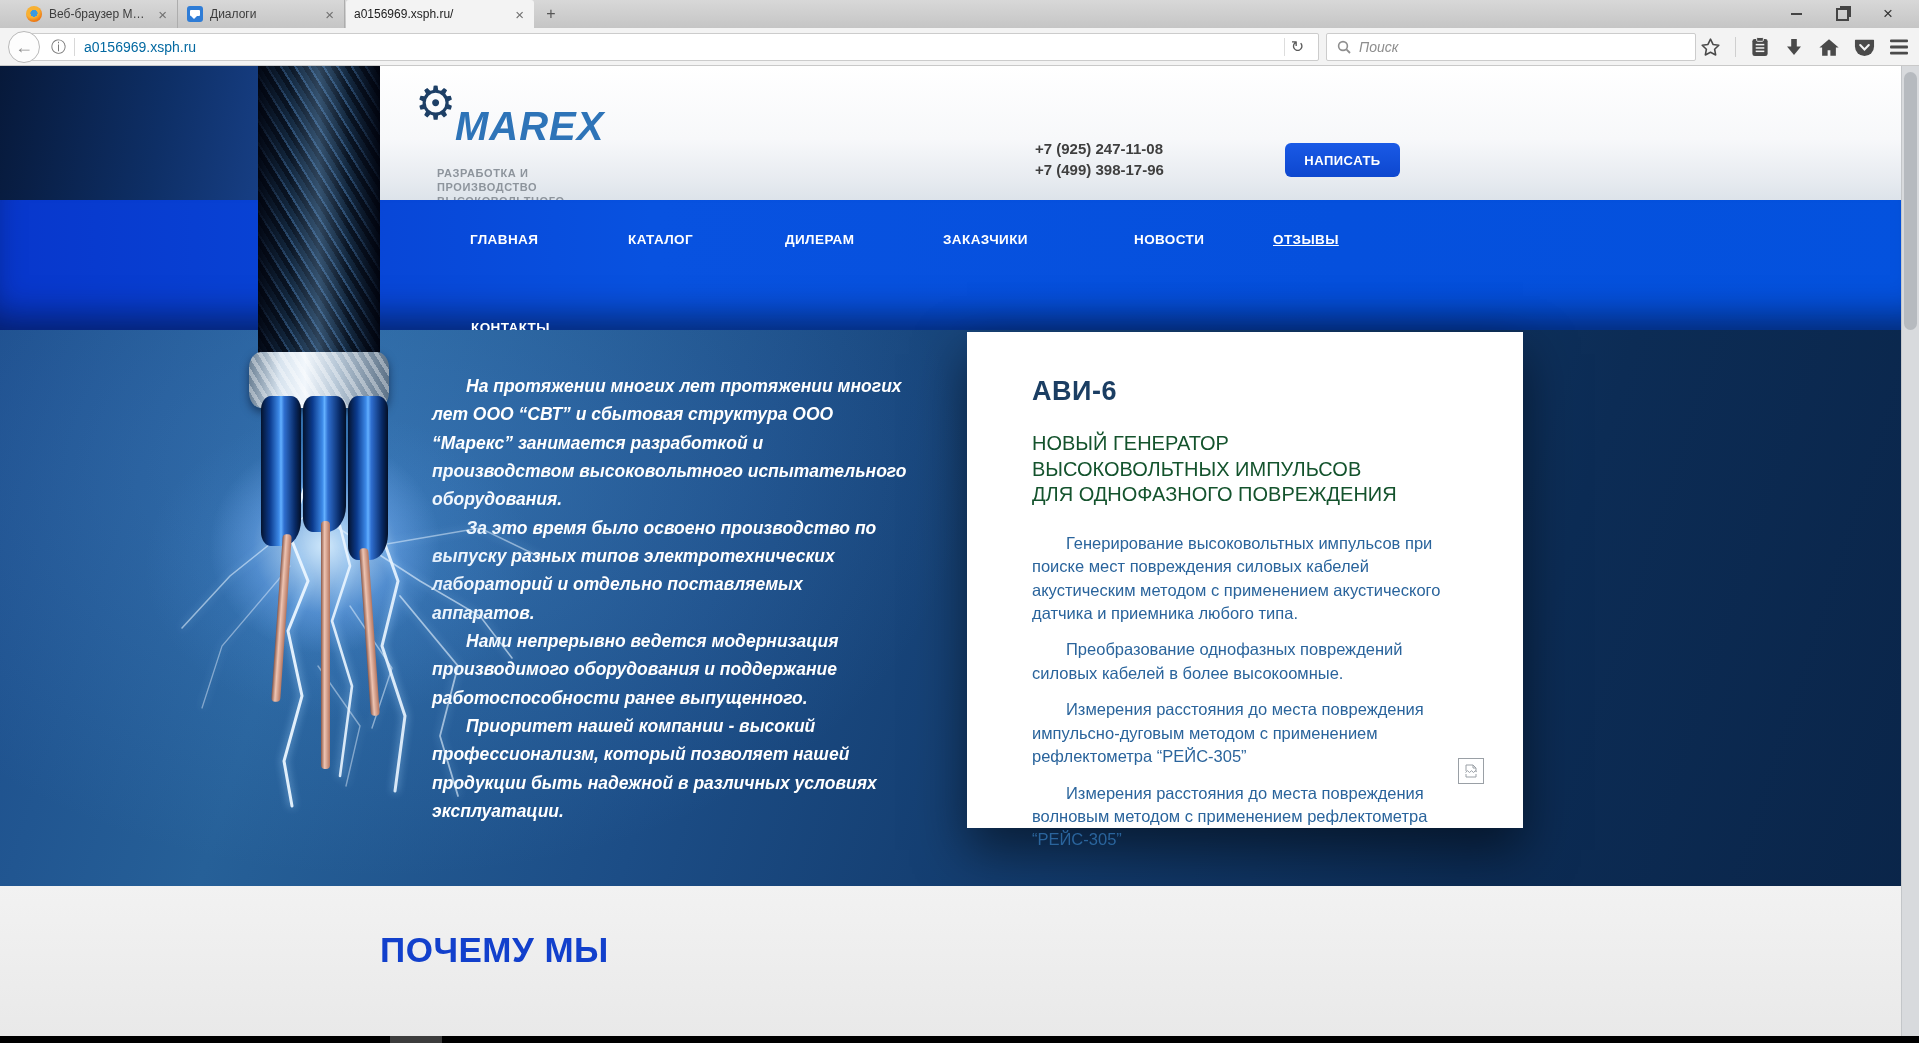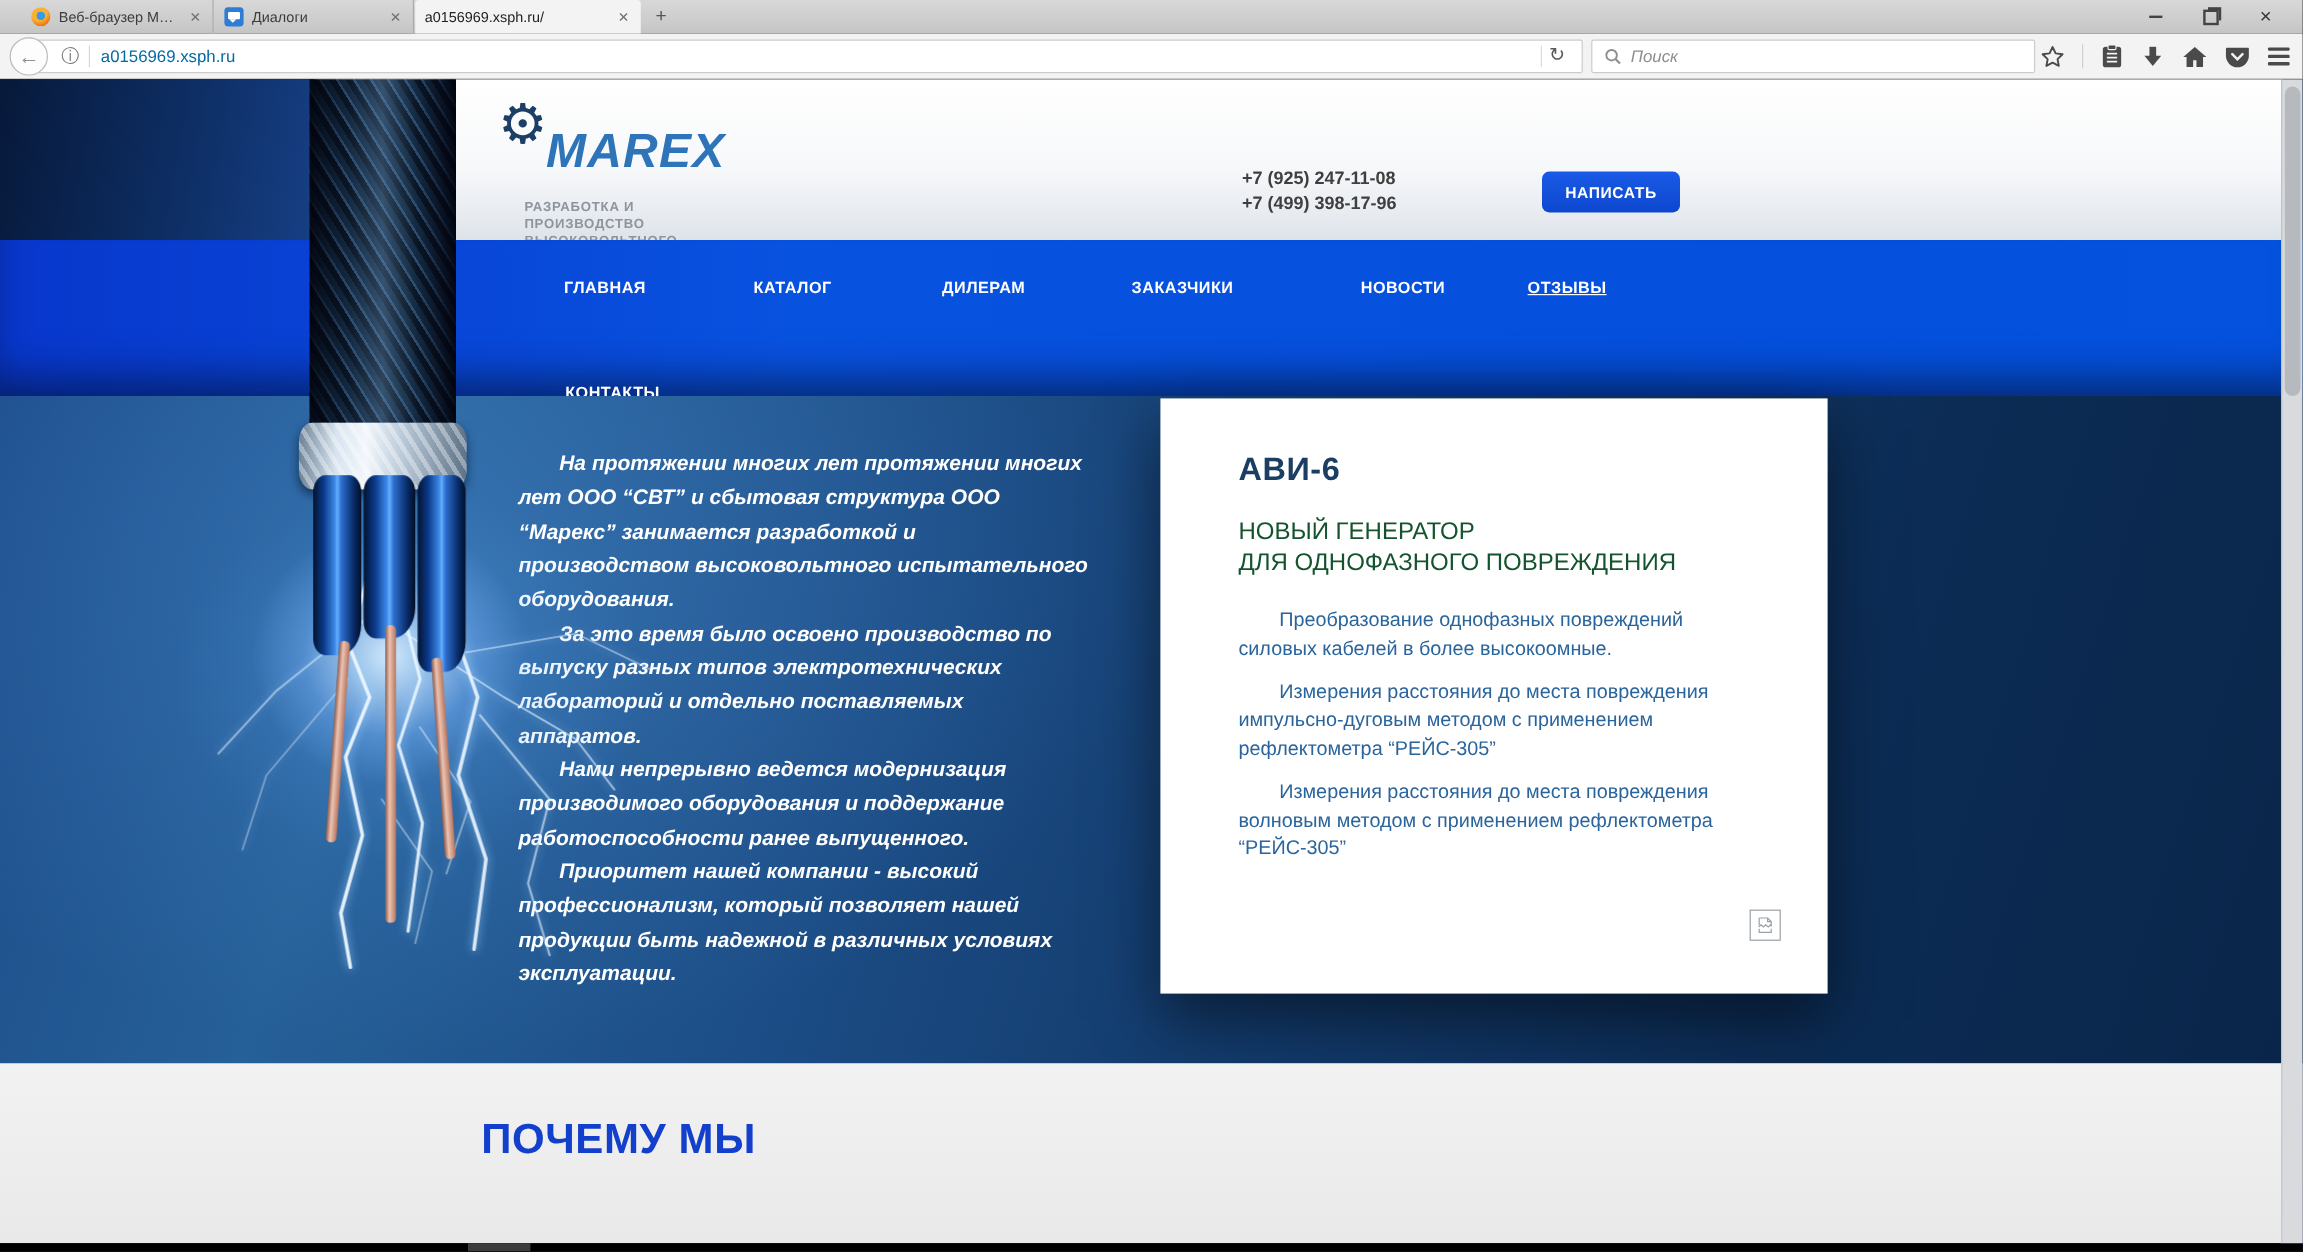--- a/index.html
+++ b/index.html
@@ -122,21 +122,21 @@
   .t2 { left:321px; top:455px; height:248px; }
   .t3 { left:365px; top:482px; height:168px; transform:rotate(-4deg); }
   .glow { position:absolute; left:165px; top:330px; width:320px; height:300px; border-radius:50%;
     background:radial-gradient(closest-side, rgba(215,238,255,.95), rgba(130,185,255,.35) 45%, rgba(0,0,0,0) 72%); }
   .glow2 { position:absolute; left:60px; top:280px; width:560px; height:440px; border-radius:50%;
     background:radial-gradient(closest-side, rgba(90,160,235,.30), rgba(0,0,0,0) 70%); }
   .lightning { position:absolute; left:60px; top:300px; }
 
   .why { position:absolute; left:0; top:820px; width:1919px; height:150px;
     background:linear-gradient(#f2f2f2,#e9e9e9); }
-  .whytitle { position:absolute; left:401px; top:44px; font-size:35px; font-weight:bold;
+  .whytitle { position:absolute; left:380px; top:44px; font-size:35px; font-weight:bold;
     color:#1240cc; letter-spacing:.5px; }
 
   .blackbar { position:absolute; left:0; top:970px; width:1919px; height:7px; background:#000; }
   .blackseg { position:absolute; left:390px; top:0; width:52px; height:7px; background:#3c3c3c; }
 
   .scrollbar { position:absolute; left:1901px; top:0; width:18px; height:970px;
     background:#d8dadd; border-left:1px solid #c3c6c9; }
   .scrollthumb { position:absolute; left:2px; top:6px; width:13px; height:258px;
     background:#b6babf; border-radius:7px; }
 </style>
@@ -248,23 +248,25 @@
       <p>На протяжении многих лет протяжении многих лет ООО “СВТ” и сбытовая структура ООО “Марекс” занимается разработкой и производством высоковольтного испытательного оборудования.</p>
       <p>За это время было освоено производство по выпуску разных типов электротехнических лабораторий и отдельно поставляемых аппаратов.</p>
       <p>Нами непрерывно ведется модернизация производимого оборудования и поддержание работоспособности ранее выпущенного.</p>
       <p>Приоритет нашей компании - высокий профессионализм, который позволяет нашей продукции быть надежной в различных условиях эксплуатации.</p>
     </div>
 
     <div class="card">
       <div class="cardtitle">АВИ-6</div>
       <div class="cardsub">
         <div>НОВЫЙ ГЕНЕРАТОР</div>
+        <div>ВЫСОКОВОЛЬТНЫХ ИМПУЛЬСОВ</div>
         <div>ДЛЯ ОДНОФАЗНОГО ПОВРЕЖДЕНИЯ</div>
       </div>
       <div class="cardbody">
+        <p>Генерирование высоковольтных импульсов при поиске мест повреждения силовых кабелей акустическим методом с применением акустического датчика и приемника любого типа.</p>
         <p>Преобразование однофазных повреждений силовых кабелей в более высокоомные.</p>
         <p>Измерения расстояния до места повреждения импульсно-дуговым методом с применением рефлектометра “РЕЙС-305”</p>
         <p>Измерения расстояния до места повреждения волновым методом с применением рефлектометра “РЕЙС-305”</p>
       </div>
       <div class="brokenimg">
         <svg width="14" height="14" viewBox="0 0 14 14">
           <path d="M2 1h7l3 3v4M2 1v6M12 10v3H2v-3" fill="none" stroke="#9aa0a6" stroke-width="1"></path>
           <path d="M9 1v3h3" fill="none" stroke="#9aa0a6" stroke-width="1"></path>
           <path d="M1.5 8.5l2-1.8 2 1.8 2-1.8 2 1.8 2-1.8 1 .9" fill="none" stroke="#9aa0a6" stroke-width="1"></path>
         </svg>

